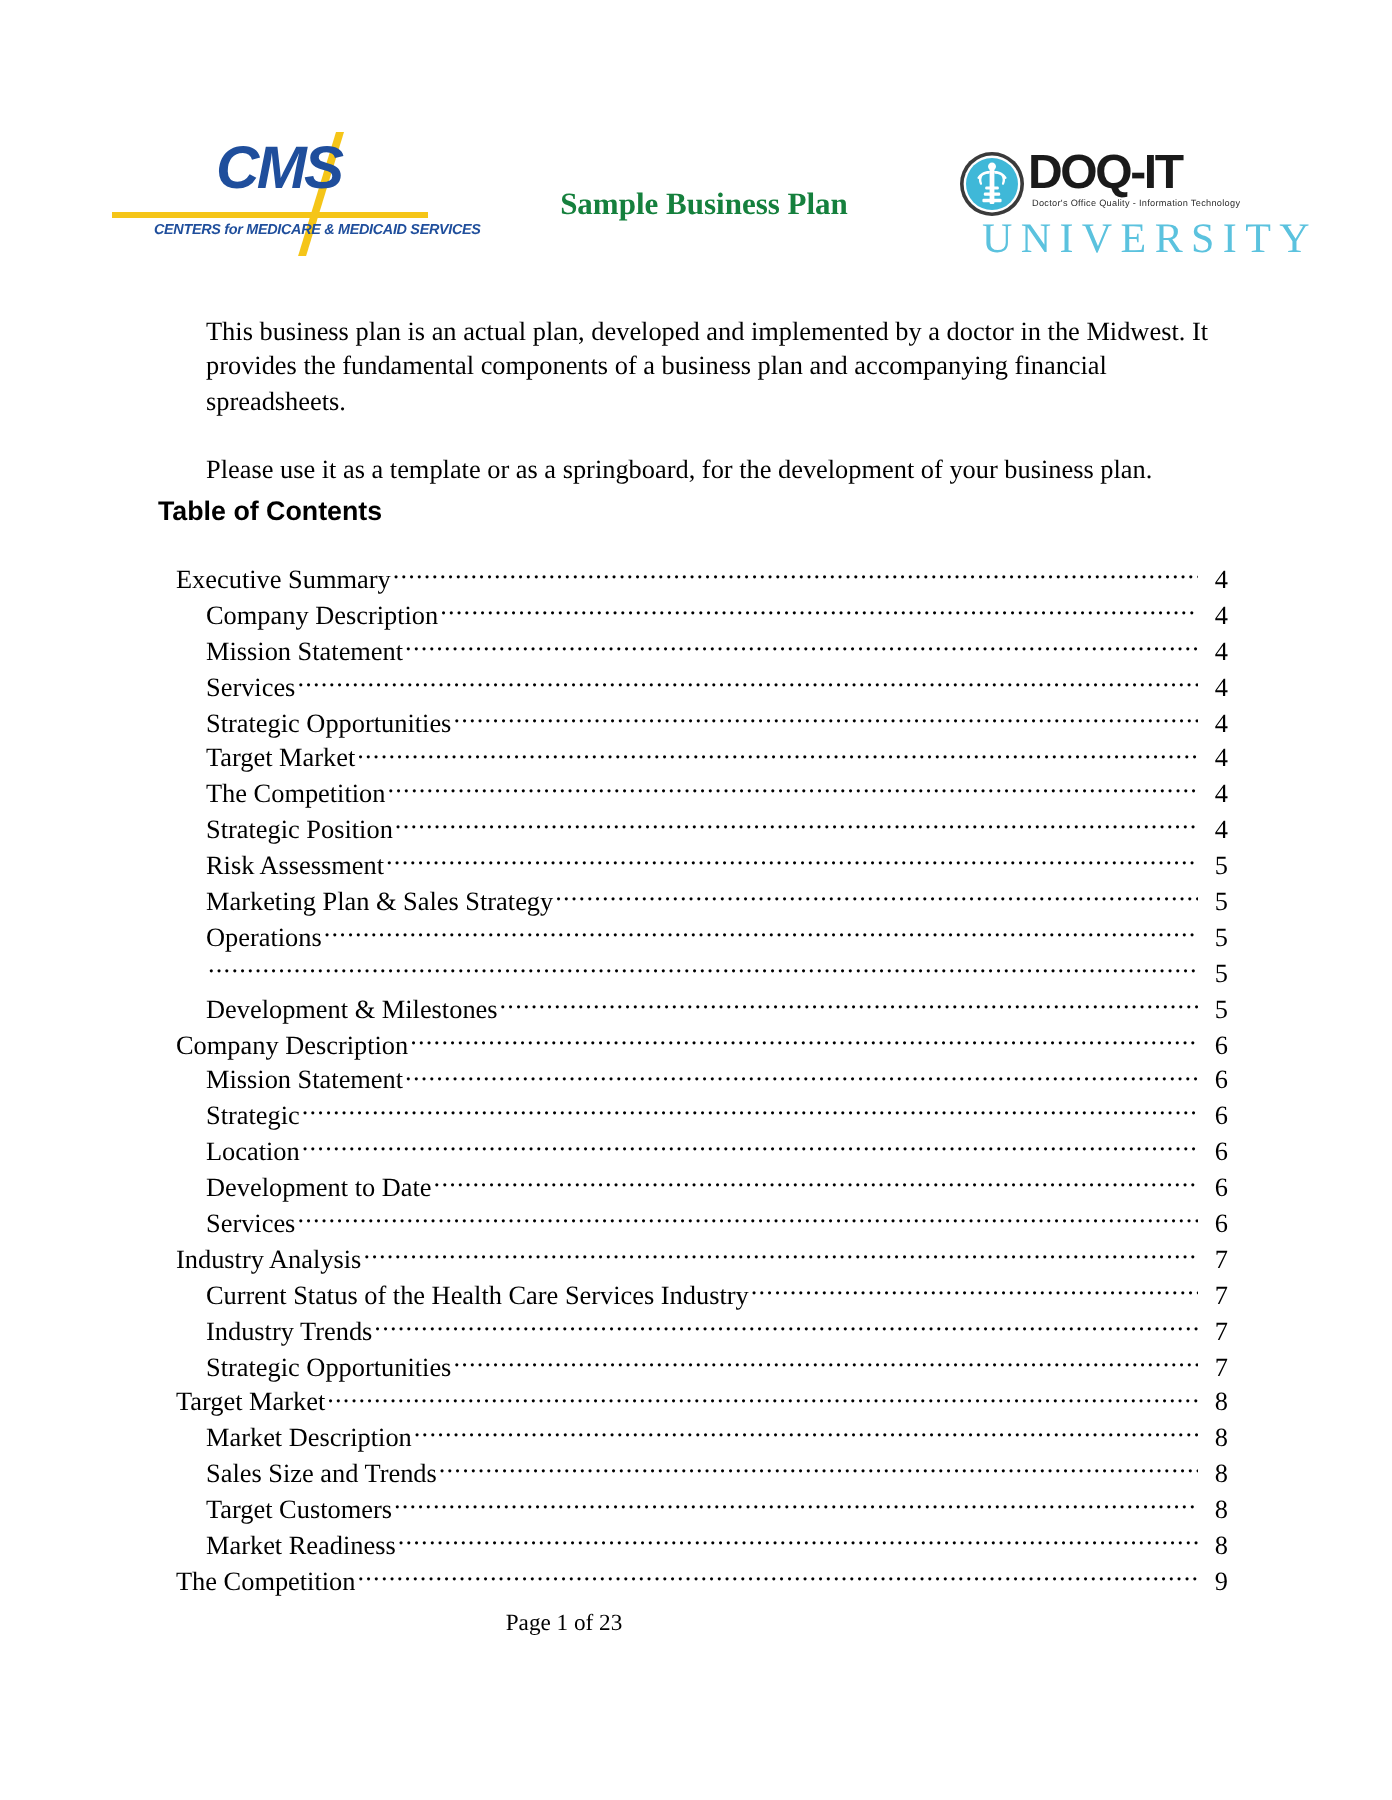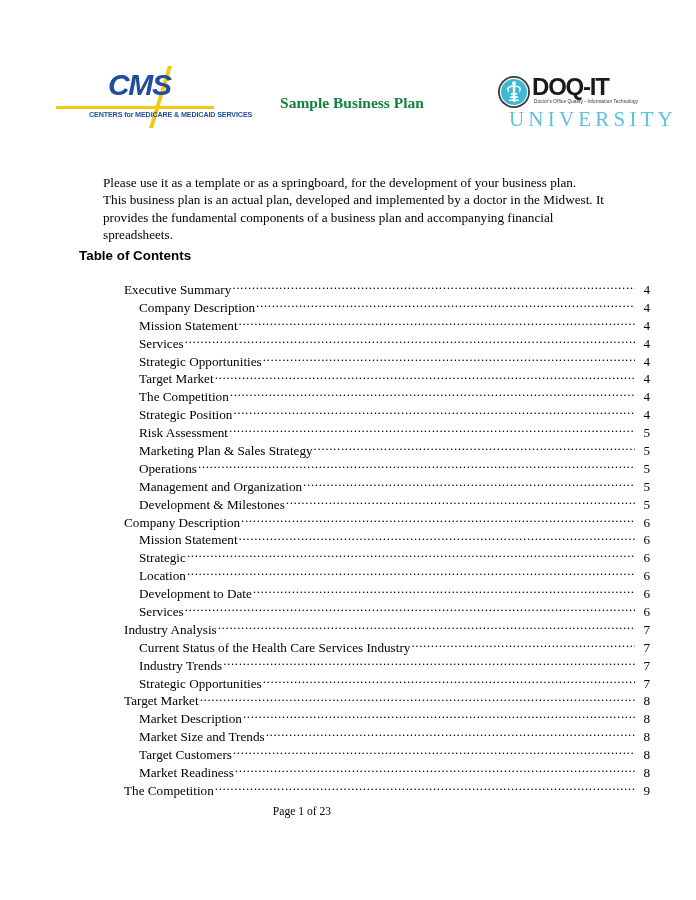--- a/index.html
+++ b/index.html
@@ -64,24 +64,25 @@
     left: 120px;
     top: -2px;
     width: 4px;
     height: 62px;
     background: #F5C518;
     transform: skewX(-17deg);
     transform-origin: top center;
   }
   .cms-tagline {
     position: absolute;
-    left: 14px;
+    left: 2px;
     top: 42px;
     font-family: "Liberation Sans", sans-serif;
     font-weight: bold;
+    font-style: italic;
     font-size: 7.2px;
     letter-spacing: -0.15px;
     color: #1F4E9C;
     white-space: nowrap;
     padding-left: 27px;
   }
 
   
   .doc-title {
     position: absolute;
@@ -91,21 +92,21 @@
     text-align: center;
     font-family: "Liberation Serif", serif;
     font-weight: bold;
     font-size: 15.5px;
     color: #15803d;
   }
 
   
   .doqit-logo {
     position: absolute;
-    left: 495px;
+    left: 477px;
     top: 14px;
     width: 142px;
     height: 56px;
   }
   .doqit-badge {
     position: absolute;
     left: 2px;
     top: 1px;
     width: 34px;
     height: 34px;
@@ -170,21 +171,20 @@
     font-size: 13.4px;
     color: #000000;
   }
 
   
   .toc {
     position: absolute;
     left: 88px;
     top: 281px;
     width: 526px;
-    margin-left: 36px;
   }
   .toc-row {
     display: flex;
     align-items: baseline;
     font-family: "Liberation Serif", serif;
     font-size: 13.2px;
     line-height: 17.9px;
     height: 17.9px;
     color: #000000;
     white-space: nowrap;
@@ -222,21 +222,20 @@
   
   .footer {
     position: absolute;
     left: 0;
     top: 805px;
     width: 564px;
     text-align: center;
     font-family: "Liberation Serif", serif;
     font-size: 11.6px;
     color: #000000;
-    margin-left: 20px;
   }
 </style>
 </head>
 <body>
 
 <div class="page">
 
   <div class="header">
 
     <div class="cms-logo">
@@ -266,22 +265,22 @@
         </g>
       </svg>
       <div class="doqit-word">DOQ-IT</div>
       <div class="doqit-tagline">Doctor's Office Quality - Information Technology</div>
       <div class="doqit-university">UNIVERSITY</div>
     </div>
 
   </div>
 
   <div class="intro-block">
+    <p class="intro-para">This business plan is an actual plan, developed and implemented by a doctor in the Midwest. It provides the fundamental components of a business plan and accompanying financial spreadsheets.</p>
     <p class="intro-para second">Please use it as a template or as a springboard, for the development of your business plan.</p>
-    <p class="intro-para">This business plan is an actual plan, developed and implemented by a doctor in the Midwest. It provides the fundamental components of a business plan and accompanying financial spreadsheets.</p>
   </div>
 
   <div class="toc-heading">Table of Contents</div>
 
   <div class="toc" id="toc-list">
       <div class="toc-row">
         <span class="toc-label">Executive Summary</span>
         <span class="toc-dots"></span>
         <span class="toc-page">4</span>
       </div>
@@ -329,21 +328,20 @@
         <span class="toc-label">Marketing Plan &amp; Sales Strategy</span>
         <span class="toc-dots"></span>
         <span class="toc-page">5</span>
       </div>
       <div class="toc-row lvl2">
         <span class="toc-label">Operations</span>
         <span class="toc-dots"></span>
         <span class="toc-page">5</span>
       </div>
       <div class="toc-row lvl2">
-        <span class="toc-label">Management and Organization</span>
         <span class="toc-dots"></span>
         <span class="toc-page">5</span>
       </div>
       <div class="toc-row lvl2">
         <span class="toc-label">Development &amp; Milestones</span>
         <span class="toc-dots"></span>
         <span class="toc-page">5</span>
       </div>
       <div class="toc-row">
         <span class="toc-label">Company Description</span>
@@ -399,21 +397,21 @@
         <span class="toc-label">Target Market</span>
         <span class="toc-dots"></span>
         <span class="toc-page">8</span>
       </div>
       <div class="toc-row lvl2">
         <span class="toc-label">Market Description</span>
         <span class="toc-dots"></span>
         <span class="toc-page">8</span>
       </div>
       <div class="toc-row lvl2">
-        <span class="toc-label">Market Size and Trends</span>
+        <span class="toc-label">Sales Size and Trends</span>
         <span class="toc-dots"></span>
         <span class="toc-page">8</span>
       </div>
       <div class="toc-row lvl2">
         <span class="toc-label">Target Customers</span>
         <span class="toc-dots"></span>
         <span class="toc-page">8</span>
       </div>
       <div class="toc-row lvl2">
         <span class="toc-label">Market Readiness</span>

